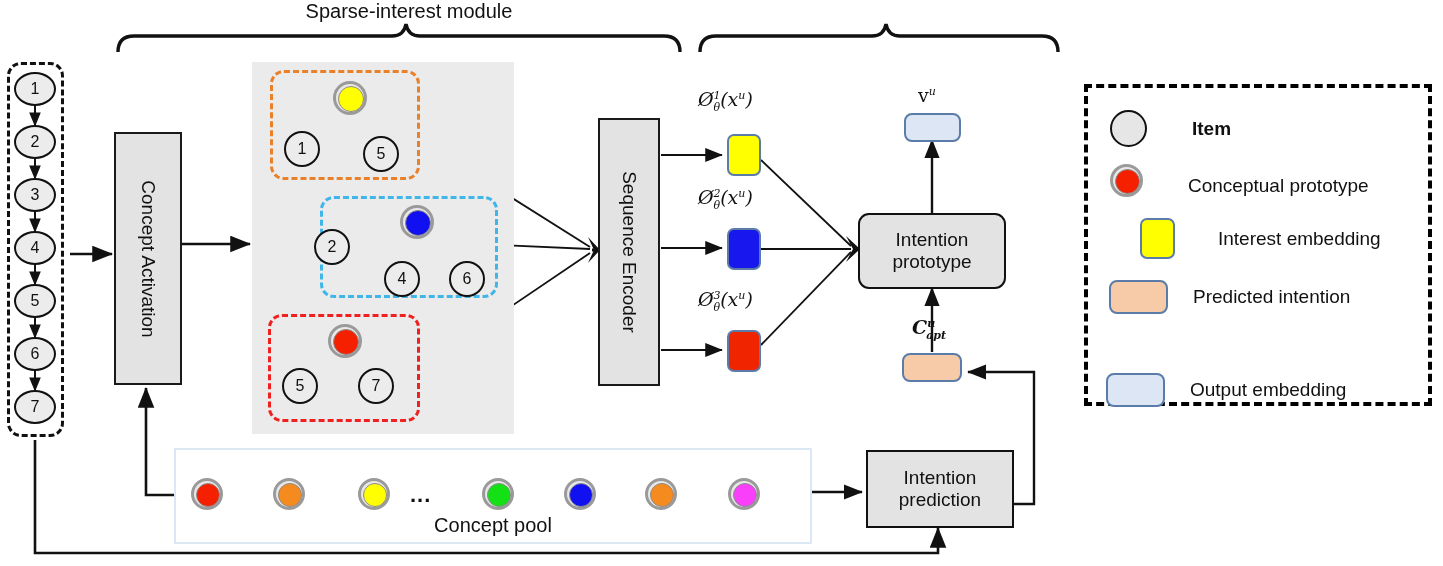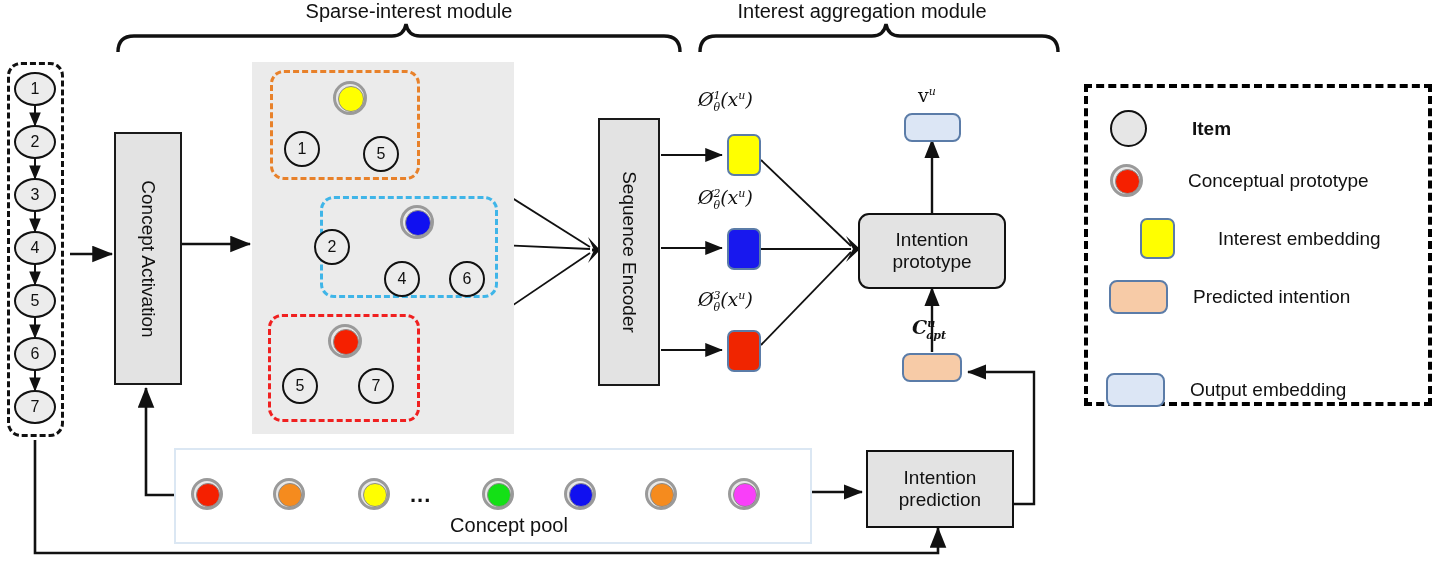--- a/index.html
+++ b/index.html
@@ -98,21 +98,20 @@
     <line x1="462" y1="262" x2="432" y2="236" stroke="#111" stroke-width="1.8" stroke-dasharray="6,5" marker-end="url(#ahs)"></line>
     <line x1="339" y1="252" x2="390" y2="272" stroke="#111" stroke-width="1.8" marker-end="url(#ahs)"></line>
     <line x1="418" y1="279" x2="448" y2="279" stroke="#111" stroke-width="1.8" marker-end="url(#ahs)"></line>
 
     <line x1="312" y1="372" x2="338" y2="350" stroke="#111" stroke-width="1.8" stroke-dasharray="6,5" marker-end="url(#ahs)"></line>
     <line x1="372" y1="372" x2="352" y2="350" stroke="#111" stroke-width="1.8" stroke-dasharray="6,5" marker-end="url(#ahs)"></line>
     <line x1="315" y1="386" x2="360" y2="386" stroke="#111" stroke-width="1.8" marker-end="url(#ahs)"></line>
   </svg>
 
   <div class="ttl" style="left:299px;top:0px;width:220px;">Sparse-interest module</div>
-  <div class="ttl" style="left:717px;top:0px;width:290px;">Interest aggregation module</div>
 
   <div style="position:absolute;left:7px;top:62px;width:57px;height:375px;border:3px dashed #111;border-radius:14px;box-sizing:border-box;"></div>
   <div class="node" style="left:14px;top:72px;width:42px;height:34px;">
       <span>1</span>
     </div>
   <div class="node" style="left:14px;top:125px;width:42px;height:34px;">
       <span>2</span>
     </div>
   <div class="node" style="left:14px;top:178px;width:42px;height:34px;">
       <span>3</span>
@@ -209,21 +208,21 @@
   <div class="emb" style="left:902px;top:353px;width:60px;height:29px;background:#f7cba7;border:2.5px solid #5b7ca8;border-radius:8px;"></div>
 
   <div class="hbox" style="left:866px;top:450px;width:148px;height:78px;">
     <div>
       <span>Intention</span><br>
       <span>prediction</span>
     </div>
   </div>
 
   <div class="pool" style="left:174px;top:448px;width:638px;height:96px;">
-    <div class="poollbl" style="left:0;right:0;bottom:5px;text-align:center;width:100%;margin-left:16px;">Concept pool</div>
+    <div class="poollbl" style="left:0;right:0;bottom:5px;text-align:center;width:100%;">Concept pool</div>
   </div>
   <div class="proto" style="left:191px;top:478px;width:32px;height:32px;">
       <i style="background:#f52000;"></i>
     </div>
   <div class="proto" style="left:273px;top:478px;width:32px;height:32px;">
       <i style="background:#f58b1e;"></i>
     </div>
   <div class="proto" style="left:358px;top:478px;width:32px;height:32px;">
       <i style="background:#ffff00;"></i>
     </div>
@@ -239,21 +238,21 @@
     </div>
   <div class="proto" style="left:728px;top:478px;width:32px;height:32px;">
       <i style="background:#f93ff9;"></i>
     </div>
 
   <div class="legend" style="left:1084px;top:84px;width:348px;height:322px;">
     <div class="lgrow" style="left:22px;top:22px;font-weight:bold;">
       <span style="display:inline-block;width:33px;height:33px;border-radius:50%;background:#e6e6e6;border:2px solid #111;"></span>
       <span class="lglbl" style="margin-left:45px;">Item</span>
     </div>
-    <div class="lgrow" style="left:22px;top:76px;">
+    <div class="lgrow" style="left:22px;top:76px;align-items:flex-end;">
       <span class="proto" style="position:relative;width:33px;height:33px;">
           <i style="background:#f52000;"></i>
         </span>
       <span class="lglbl" style="margin-left:45px;">Conceptual prototype</span>
     </div>
     <div class="lgrow" style="left:24px;top:130px;margin-left:28px;">
       <span style="display:inline-block;width:31px;height:37px;border-radius:7px;background:#ffff00;border:2.5px solid #5b7ca8;"></span>
       <span class="lglbl" style="margin-left:43px;">Interest embedding</span>
     </div>
     <div class="lgrow" style="left:21px;top:192px;">

